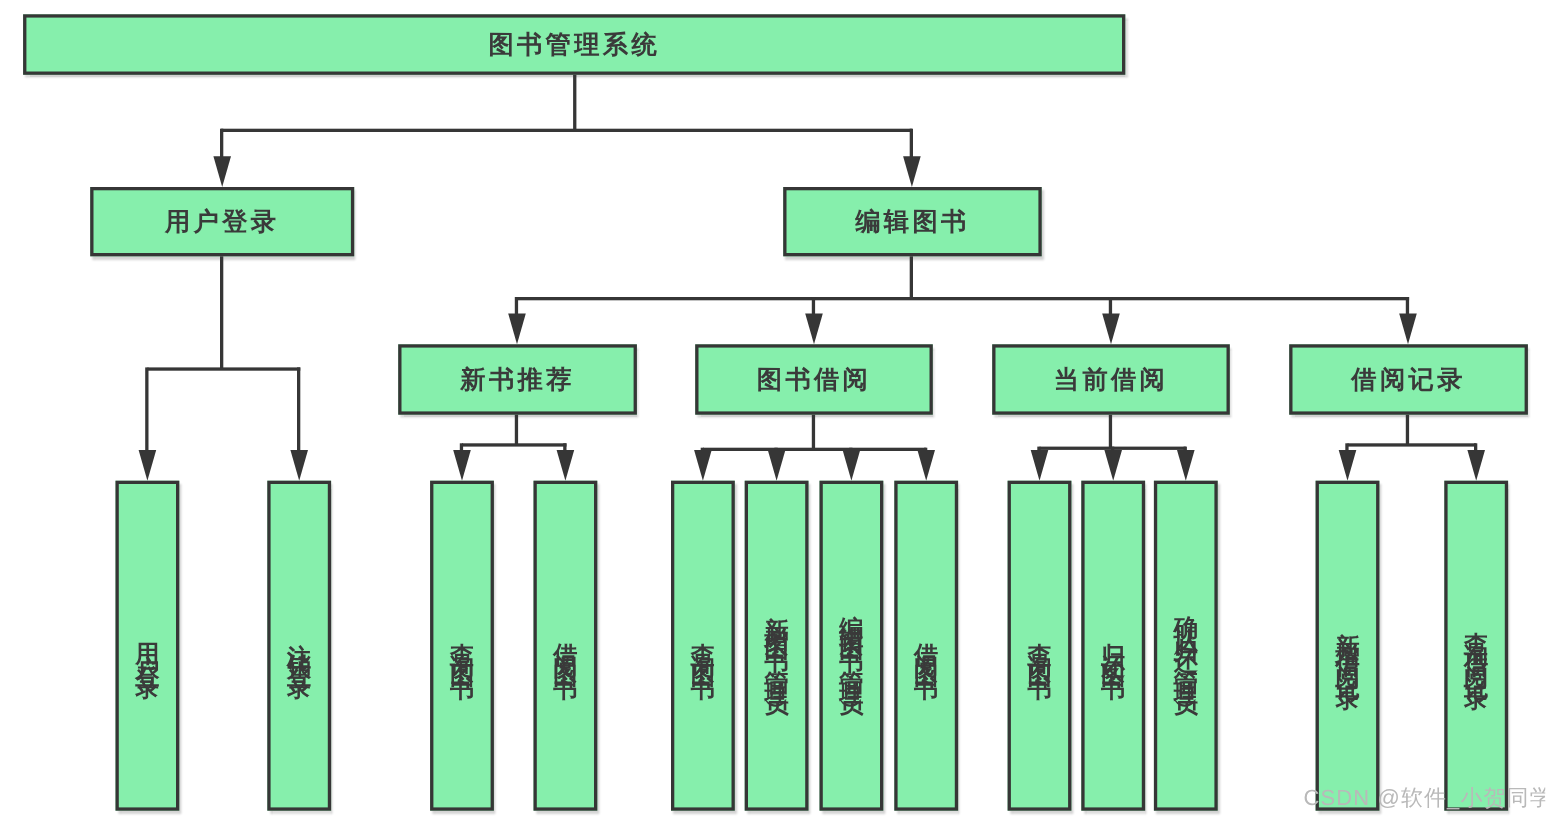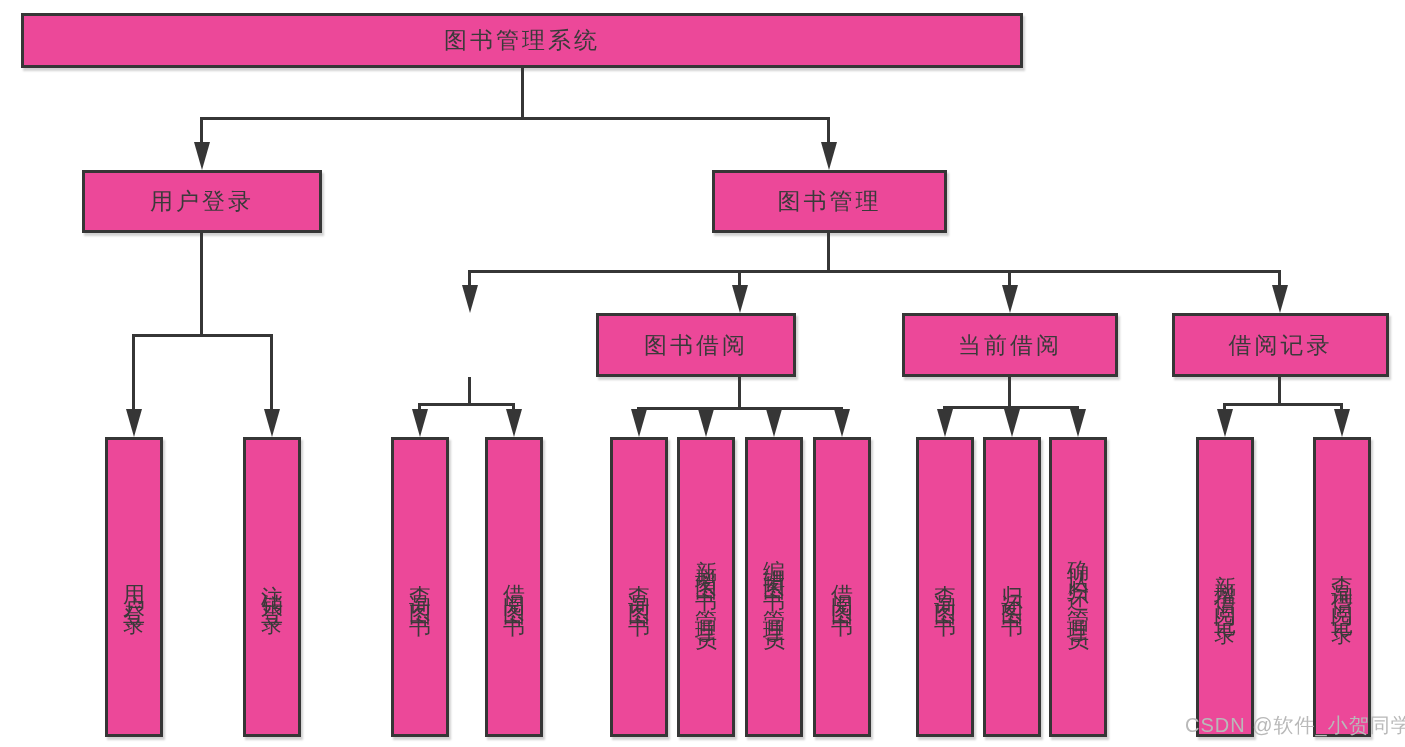--- a/index.html
+++ b/index.html
@@ -8,25 +8,26 @@
     --wm:#b9b9b9;
     --bg:#ffffff;
   }
   html,body{margin:0;padding:0;background:var(--bg);}
   #canvas{
     position:relative;width:1405px;height:747px;background:var(--bg);
     font-family:"Liberation Sans","DejaVu Sans",sans-serif;color:var(--text);
     overflow:hidden;
   }
   .box{
-    position:absolute;box-sizing:border-box;background:#ec4899;
+    position:absolute;box-sizing:border-box;background:#86efac;
     border:3px solid var(--line);
     display:flex;align-items:center;justify-content:center;
     box-shadow:2px 3px 2px rgba(0,0,0,0.18);
     color:var(--text);
+    font-weight:bold;
   }
   .hlabel{font-size:23px;letter-spacing:3px;white-space:nowrap;}
   .leaf{
     writing-mode:vertical-rl;text-orientation:mixed;
     font-size:22px;letter-spacing:10px;line-height:1;
   }
   .vline,.hline{position:absolute;background:var(--line);}
   .vline{width:3px;}
   .hline{height:3px;}
   .tri{
@@ -47,41 +48,42 @@
   <div class="box hlabel" style="left:21px;top:13px;width:1002px;height:55px">图书管理系统</div>
 
   <div class="vline" style="left:521px;top:68px;height:50px"></div>
   <div class="hline" style="left:201px;top:117px;width:628px"></div>
   <div class="vline" style="left:200px;top:117px;height:29px"></div>
   <div class="tri" style="left:194px;top:142px"></div>
   <div class="vline" style="left:827px;top:117px;height:29px"></div>
   <div class="tri" style="left:821px;top:142px"></div>
 
   <div class="box hlabel" style="left:82px;top:170px;width:240px;height:63px">用户登录</div>
-  <div class="box hlabel" style="left:712px;top:170px;width:235px;height:63px">图书管理</div>
+  <div class="box hlabel" style="left:712px;top:170px;width:235px;height:63px">编辑图书</div>
 
   <div class="vline" style="left:200px;top:233px;height:102px"></div>
   <div class="hline" style="left:134px;top:334px;width:139px"></div>
   <div class="vline" style="left:132px;top:334px;height:79px"></div>
   <div class="tri" style="left:126px;top:409px"></div>
   <div class="vline" style="left:270px;top:334px;height:79px"></div>
   <div class="tri" style="left:264px;top:409px"></div>
 
   <div class="vline" style="left:827px;top:233px;height:38px"></div>
   <div class="hline" style="left:470px;top:270px;width:811px"></div>
   <div class="vline" style="left:468px;top:270px;height:19px"></div>
   <div class="tri" style="left:462px;top:285px"></div>
   <div class="vline" style="left:738px;top:270px;height:19px"></div>
   <div class="tri" style="left:732px;top:285px"></div>
   <div class="vline" style="left:1008px;top:270px;height:19px"></div>
   <div class="tri" style="left:1002px;top:285px"></div>
   <div class="vline" style="left:1278px;top:270px;height:19px"></div>
   <div class="tri" style="left:1272px;top:285px"></div>
 
-  <div class="box hlabel" style="left:596px;top:313px;width:200px;height:64px">图书借阅</div>
+  <div class="box hlabel" style="left:362px;top:313px;width:217px;height:64px">新书推荐</div>
+  <div class="box hlabel" style="left:632px;top:313px;width:216px;height:64px">图书借阅</div>
   <div class="box hlabel" style="left:1172px;top:313px;width:217px;height:64px">借阅记录</div>
   <div class="box hlabel" style="left:902px;top:313px;width:216px;height:64px">当前借阅</div>
 
   <div class="vline" style="left:468px;top:377px;height:27px"></div>
   <div class="hline" style="left:420px;top:403px;width:95px"></div>
   <div class="vline" style="left:418px;top:403px;height:10px"></div>
   <div class="tri" style="left:412px;top:409px"></div>
   <div class="vline" style="left:512px;top:403px;height:10px"></div>
   <div class="tri" style="left:506px;top:409px"></div>
 

